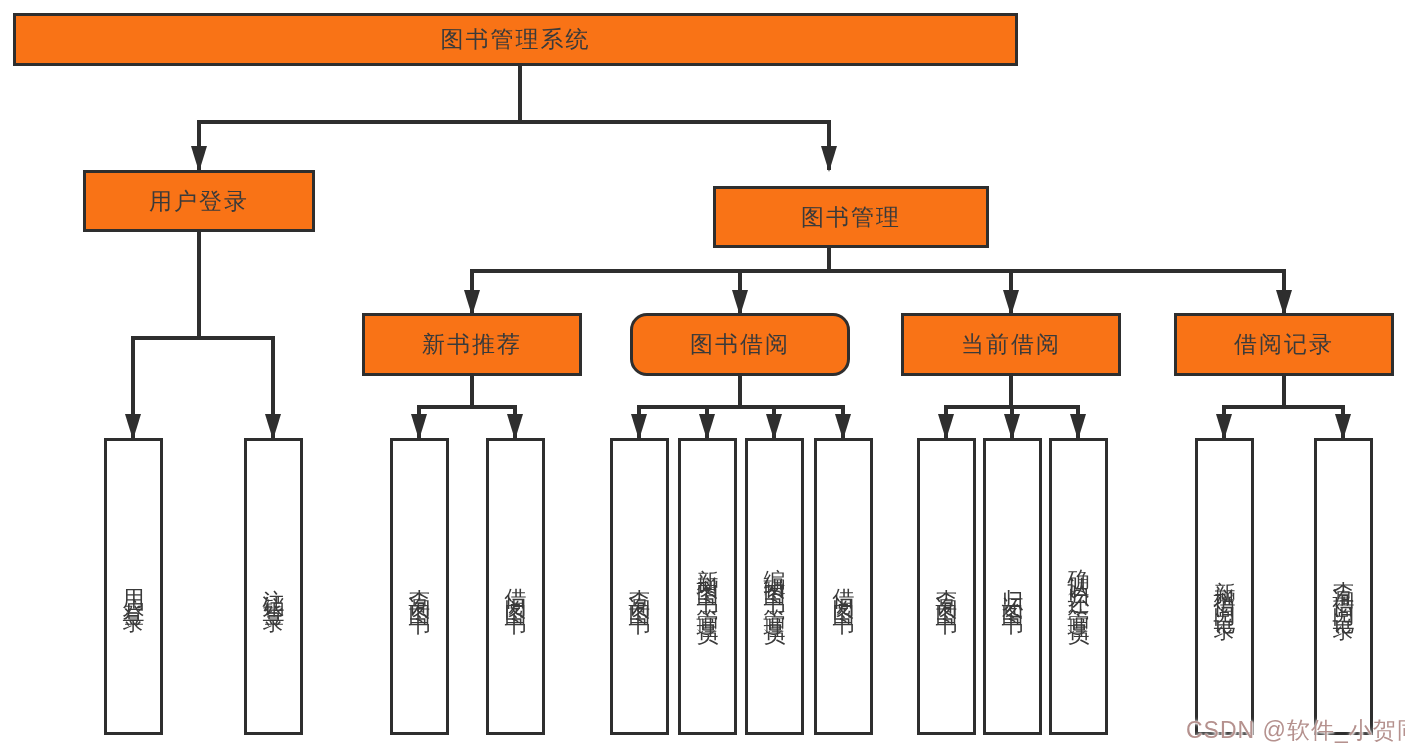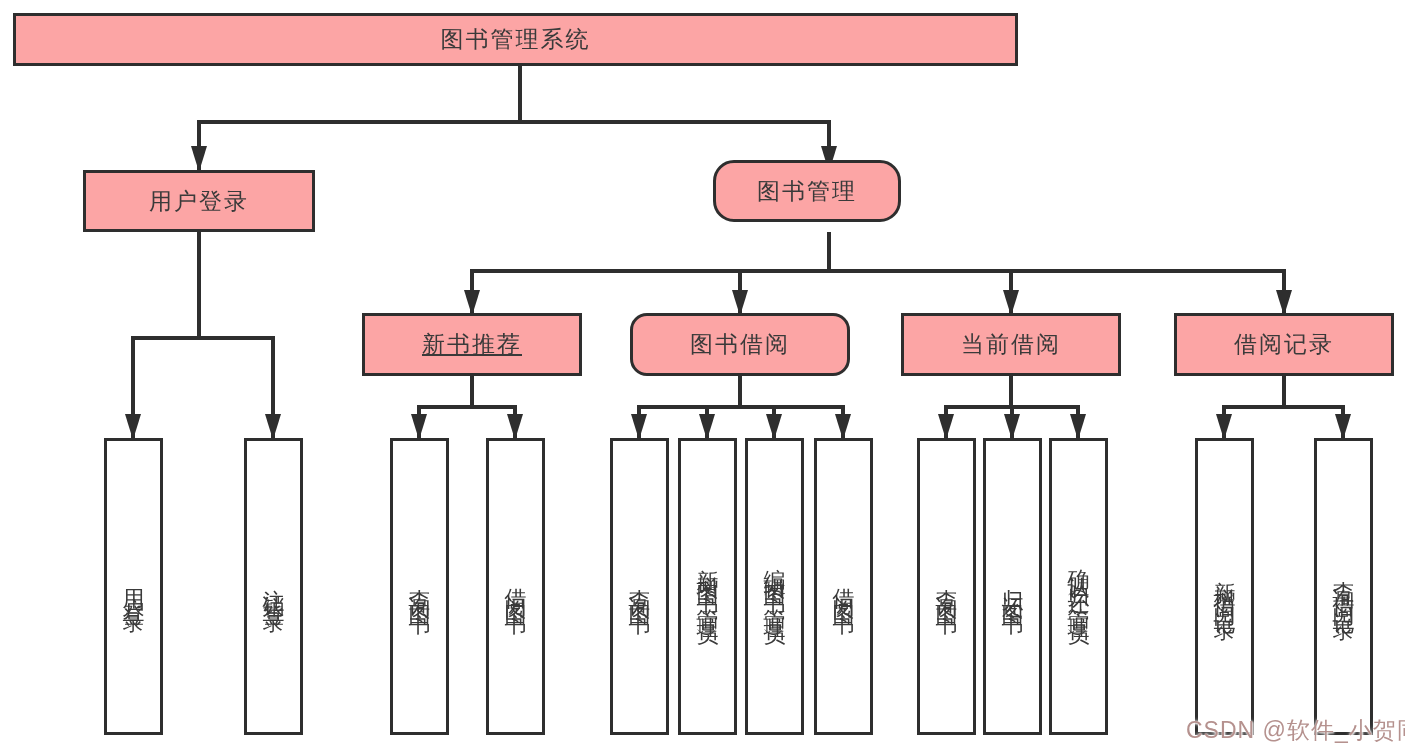--- a/index.html
+++ b/index.html
@@ -1,37 +1,37 @@
 <!DOCTYPE html>
 <html><head>
 <meta charset="utf-8">
 <style>
   html,body{margin:0;padding:0;background:#ffffff;}
   body{font-family:"Liberation Sans","DejaVu Sans",sans-serif;}
   #canvas{position:relative;width:1405px;height:747px;background:#ffffff;overflow:hidden;}
   #connectors{position:absolute;left:0;top:0;width:1405px;height:747px;}
   .hnode{
-    position:absolute;box-sizing:border-box;background:#fca5a5;
+    position:absolute;box-sizing:border-box;background:#f97316;
     border:3px solid #2e2e2e;display:flex;align-items:center;justify-content:center;
     font-size:23px;letter-spacing:2px;color:#3a3a3a;z-index:2;
   }
   .vnode{
     position:absolute;box-sizing:border-box;background:#ffffff;
     border:3px solid #2e2e2e;display:flex;align-items:center;justify-content:center;
     top:438px;height:297px;width:59px;z-index:2;
   }
   .vnode span{
     writing-mode:vertical-rl;line-height:1;font-size:22px;letter-spacing:8px;color:#3a3a3a;
     white-space:nowrap;
   }
   
   .n-root{left:13px;top:13px;width:1005px;height:53px;}
   .n-userlogin{left:83px;top:170px;width:232px;height:62px;}
-  .n-bookmgmt{left:713px;top:160px;width:188px;height:62px;border-radius:21px;}
-  .n-sec0{left:362px;top:313px;width:220px;height:63px;text-decoration:underline;}
+  .n-bookmgmt{left:713px;top:186px;width:276px;height:62px;}
+  .n-sec0{left:362px;top:313px;width:220px;height:63px;}
   .n-sec1{left:630px;top:313px;width:220px;height:63px;border-radius:17px;}
   .n-sec2{left:901px;top:313px;width:220px;height:63px;}
   .n-sec3{left:1174px;top:313px;width:220px;height:63px;}
   
   .l1{left:104px;}  .l2{left:244px;}
   .l3{left:390px;}  .l4{left:486px;}
   .l5{left:610px;}  .l6{left:678px;}  .l7{left:745px;}  .l8{left:814px;}
   .l9{left:917px;}  .l10{left:983px;} .l11{left:1049px;}
   .l12{left:1195px;}.l13{left:1314px;}
   .watermark{

